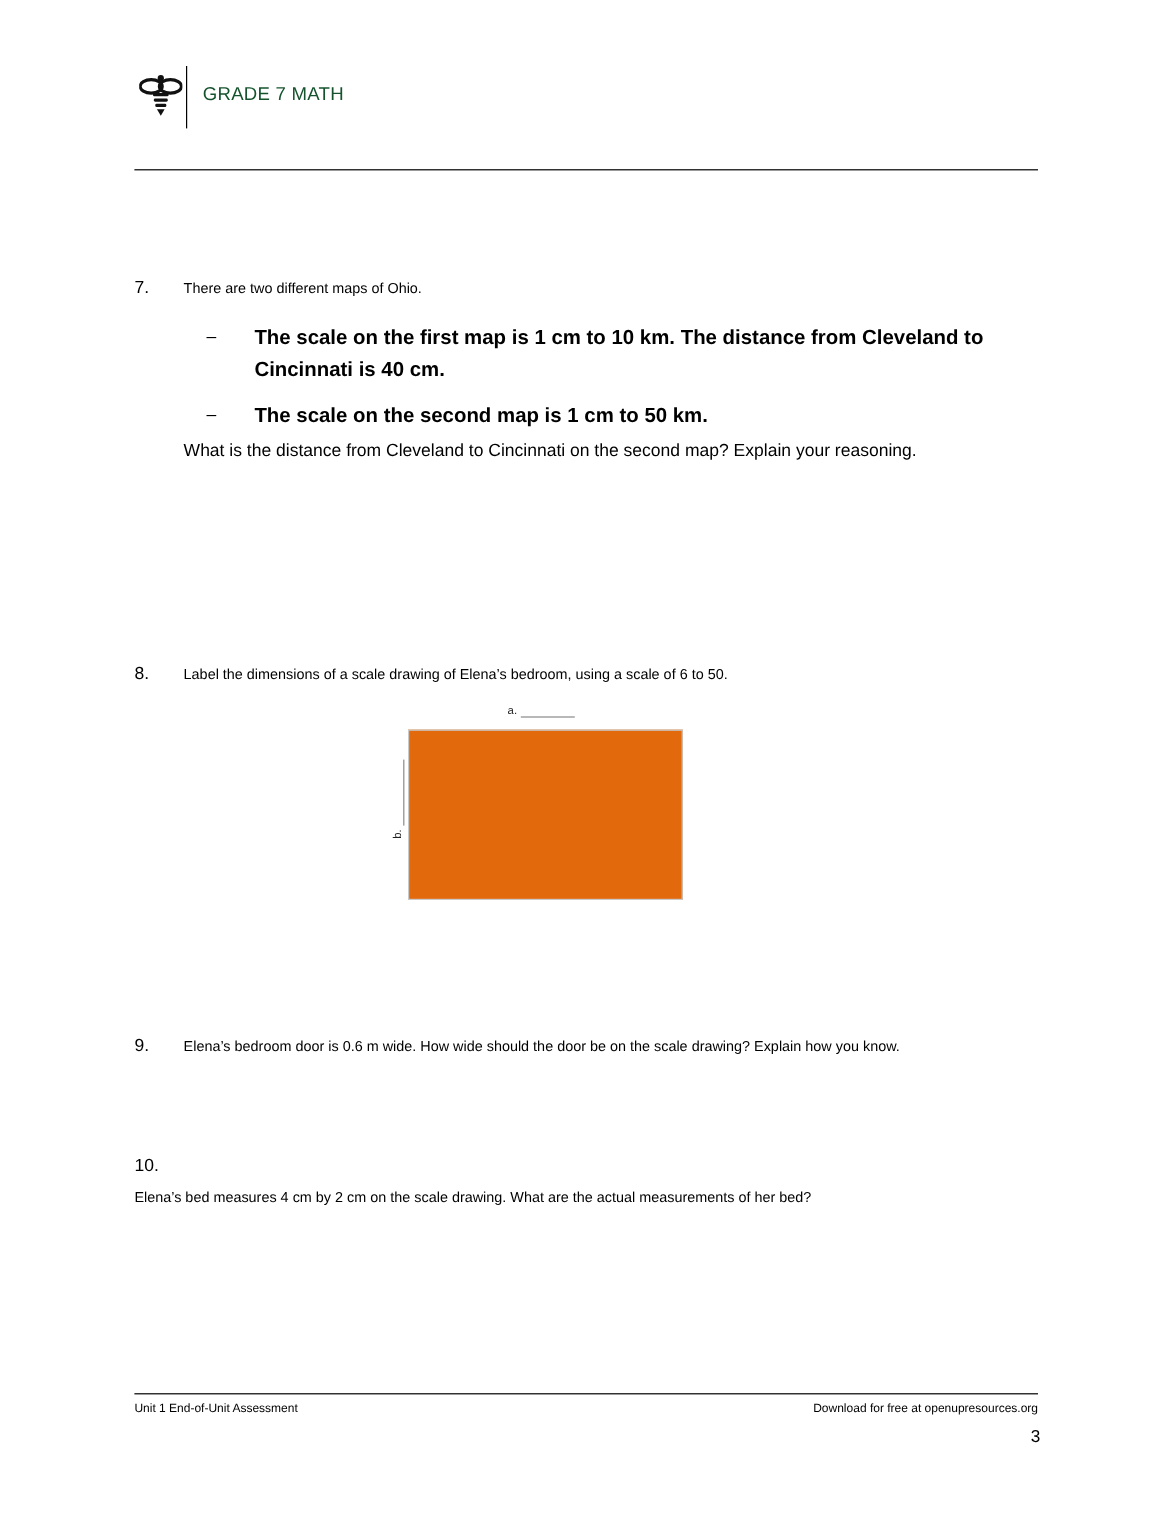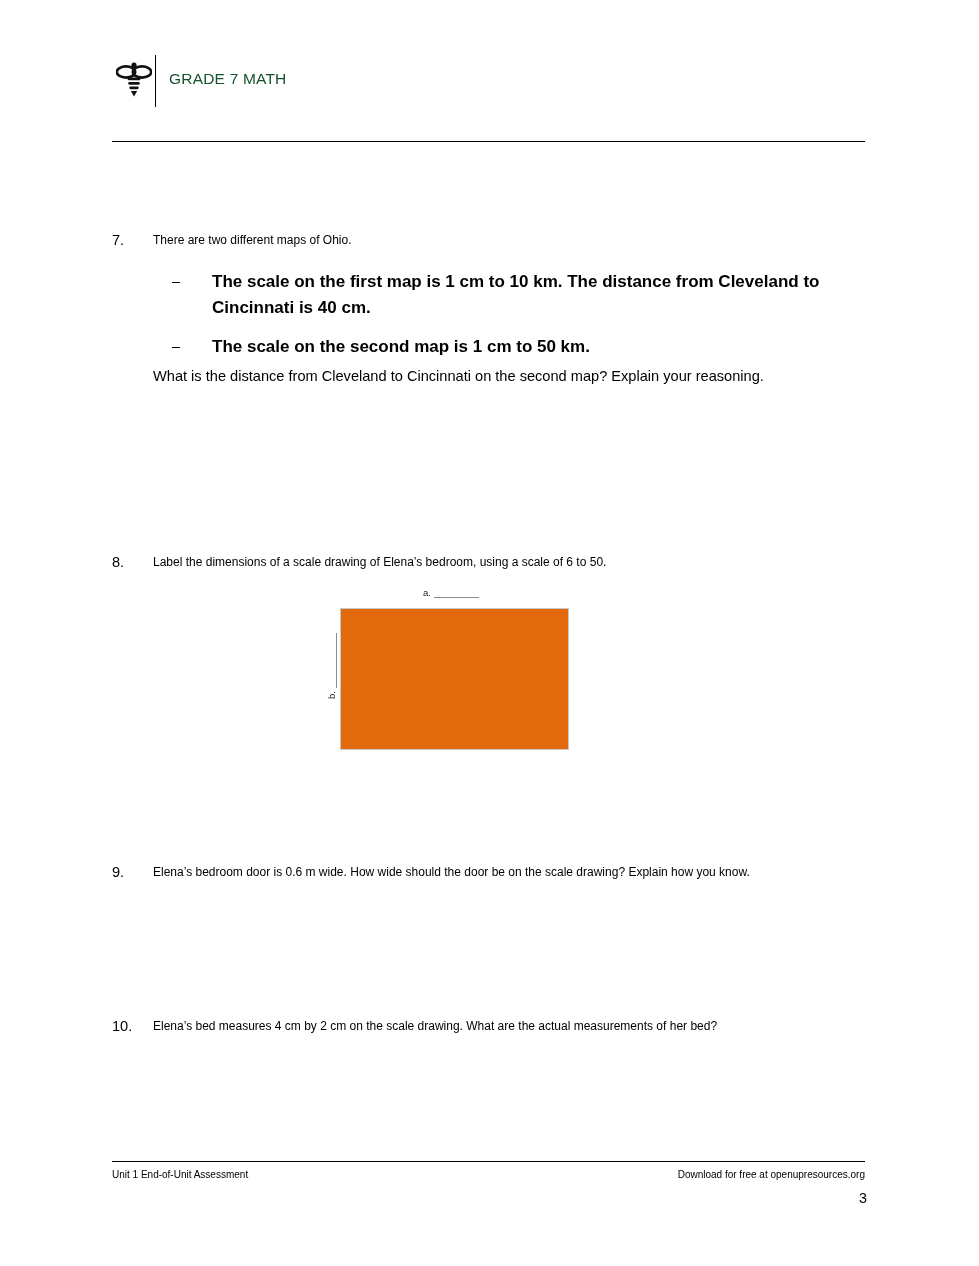--- a/index.html
+++ b/index.html
@@ -267,21 +267,21 @@
       <span class="blank"></span>
     </div>
     <div class="fig-rect"></div>
   </div>
 
   <div class="q-block" style="left:112px; top:860px; width:753px;">
     <span class="q-num">9.</span>
     <span class="q-text">Elena’s bedroom door is 0.6 m wide. How wide should the door be on the scale drawing? Explain how you know.</span>
   </div>
 
-  <div class="q-block" style="left:112px; top:1014px; width:753px;">
+  <div class="q-block" style="left:112px; top:960px; width:753px;flex-direction:column;">
     <span class="q-num">10.</span>
     <span class="q-text">Elena’s bed measures 4 cm by 2 cm on the scale drawing. What are the actual measurements of her bed?</span>
   </div>
 
   <div class="rule rule-bottom"></div>
   <div class="footer-row">
     <span class="footer-left">Unit 1 End-of-Unit Assessment</span>
     <span class="footer-right">Download for free at openupresources.org</span>
   </div>
   <div class="page-number">3</div>

